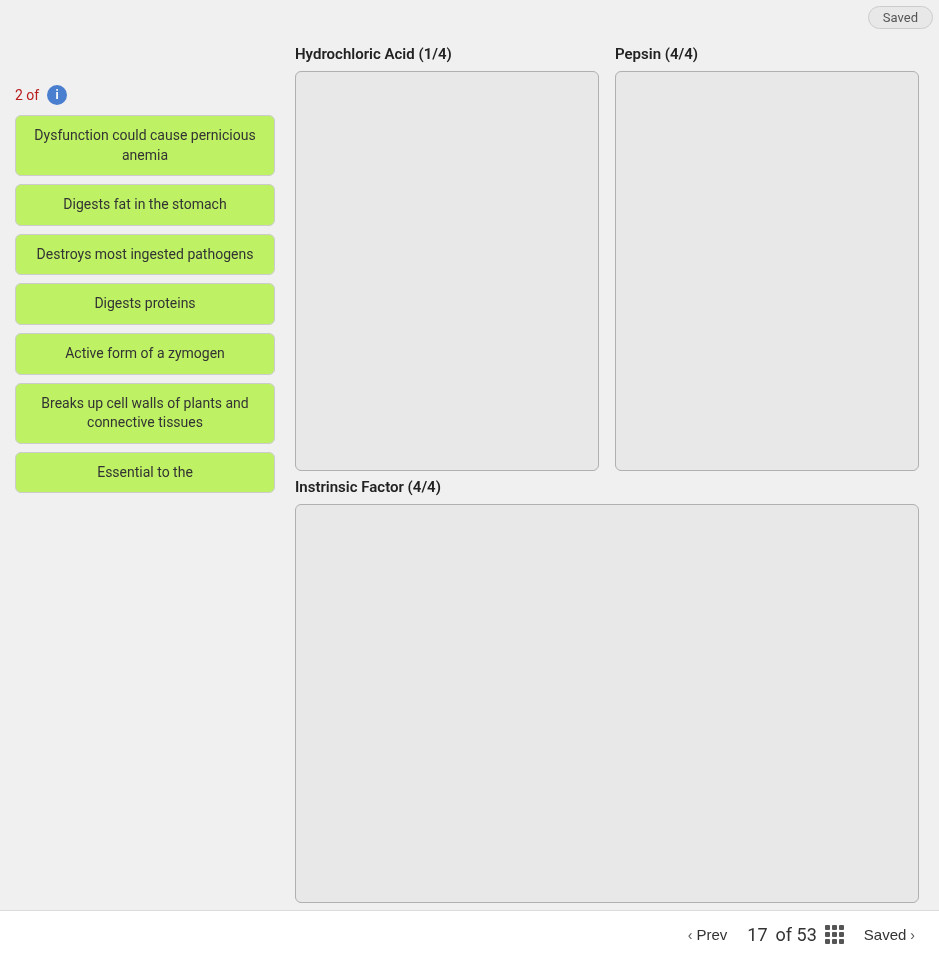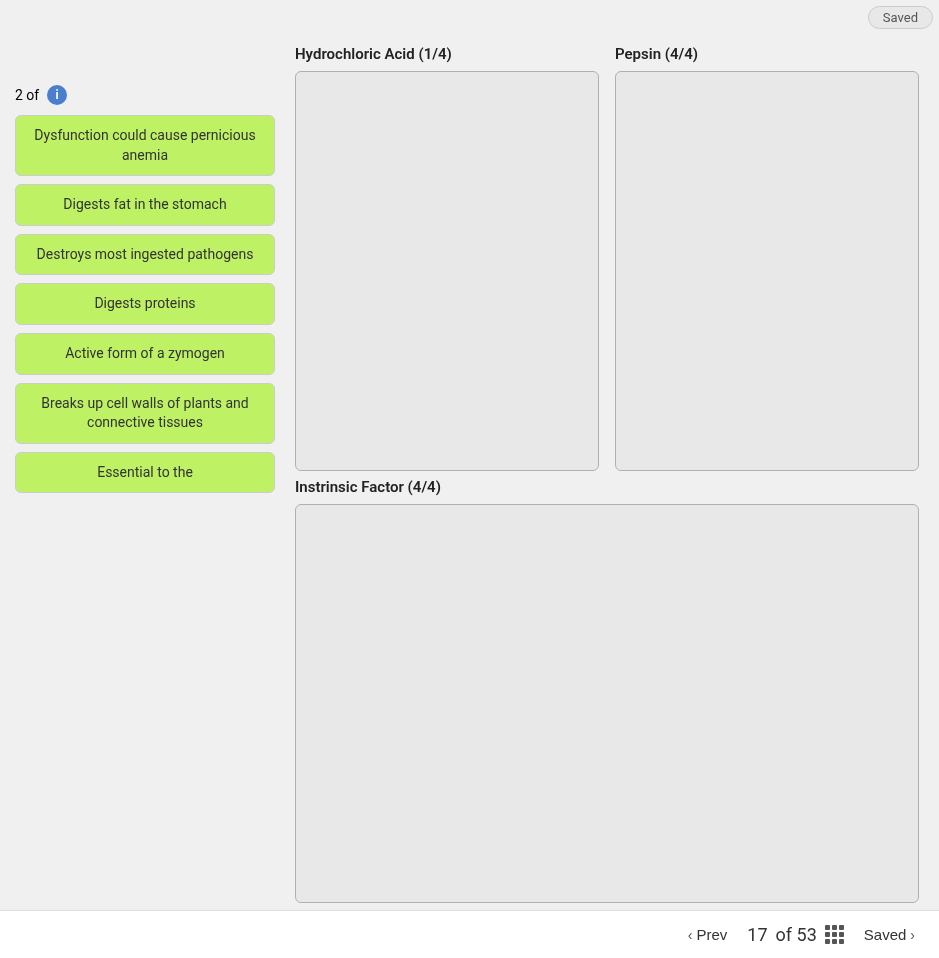--- a/index.html
+++ b/index.html
@@ -168,21 +168,21 @@
 
     .header-row {
       display: flex;
       align-items: center;
       gap: 8px;
       margin-bottom: 2px;
     }
 
     .question-counter {
       font-size: 14px;
-      color: #000000;
+      color: #b91c1c;
     }
   </style>
 </head>
 <body>
 
 <div class="top-bar">
   <span class="saved-badge">Saved</span>
 </div>
 
 <div class="main-container">

